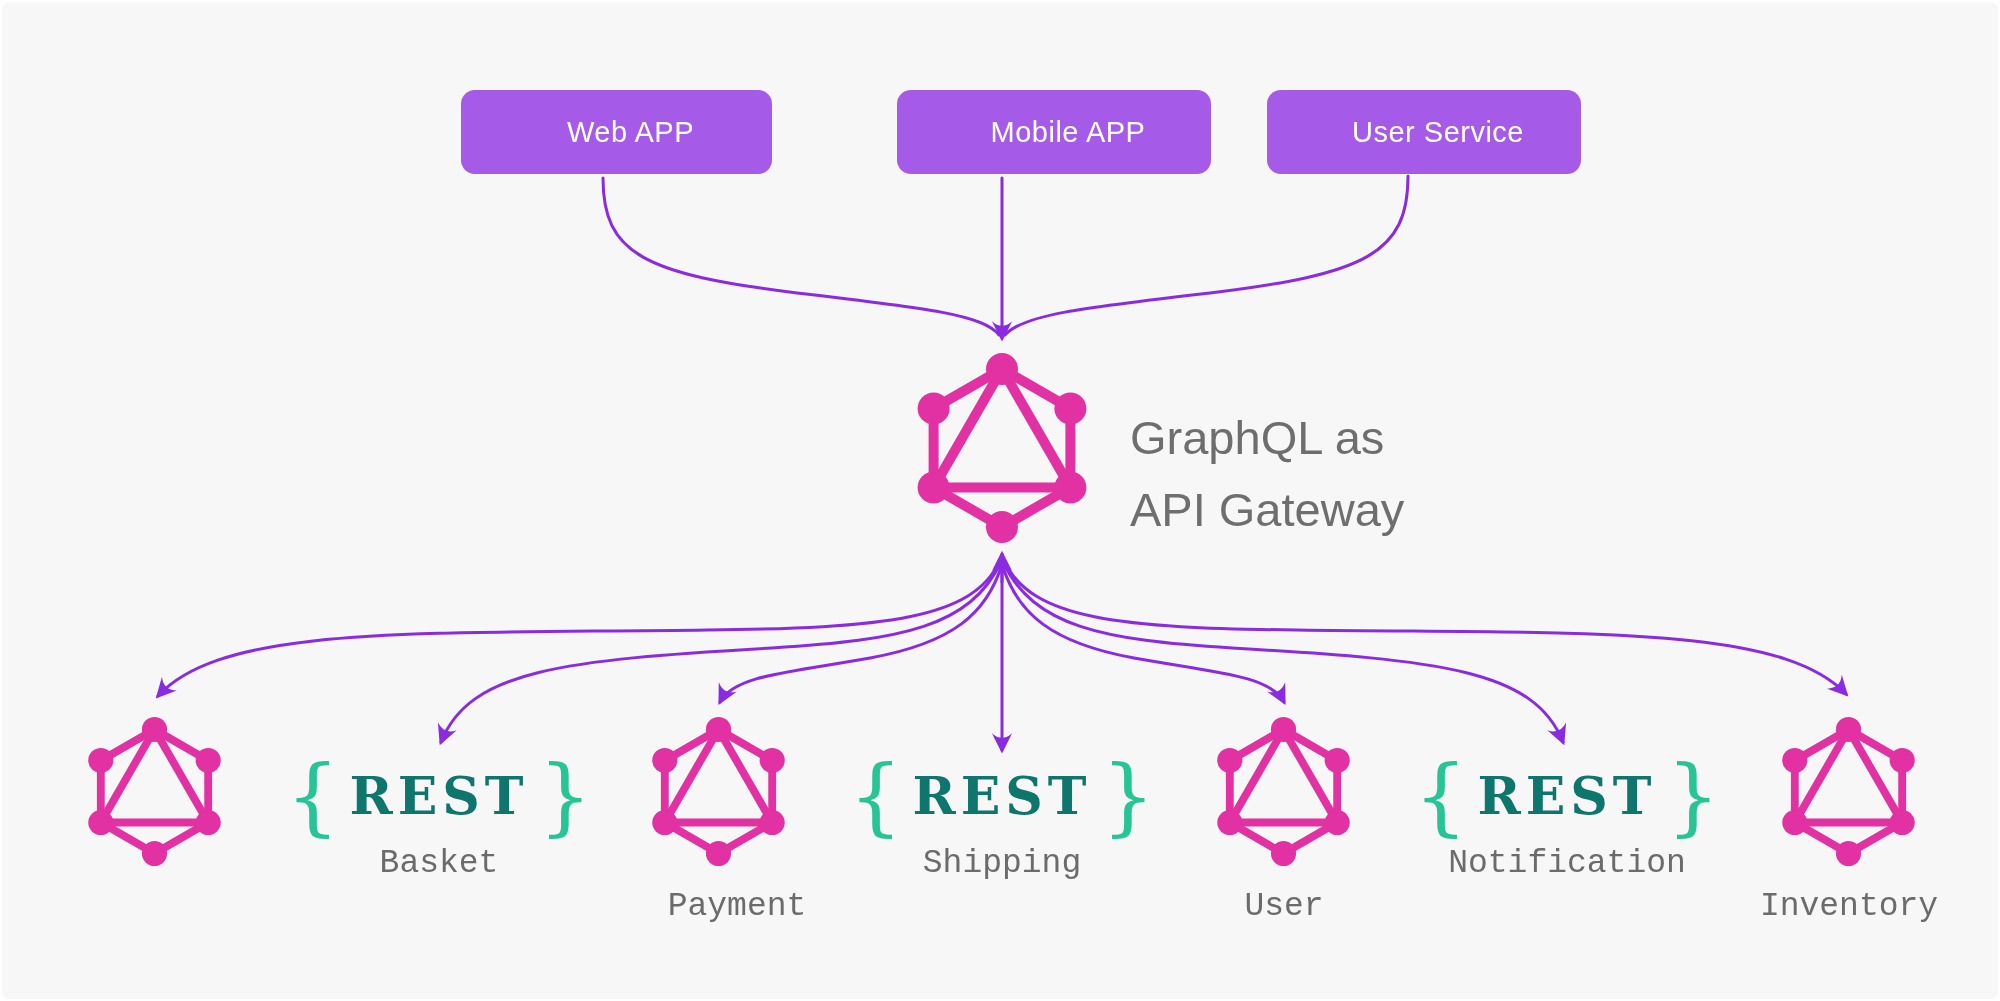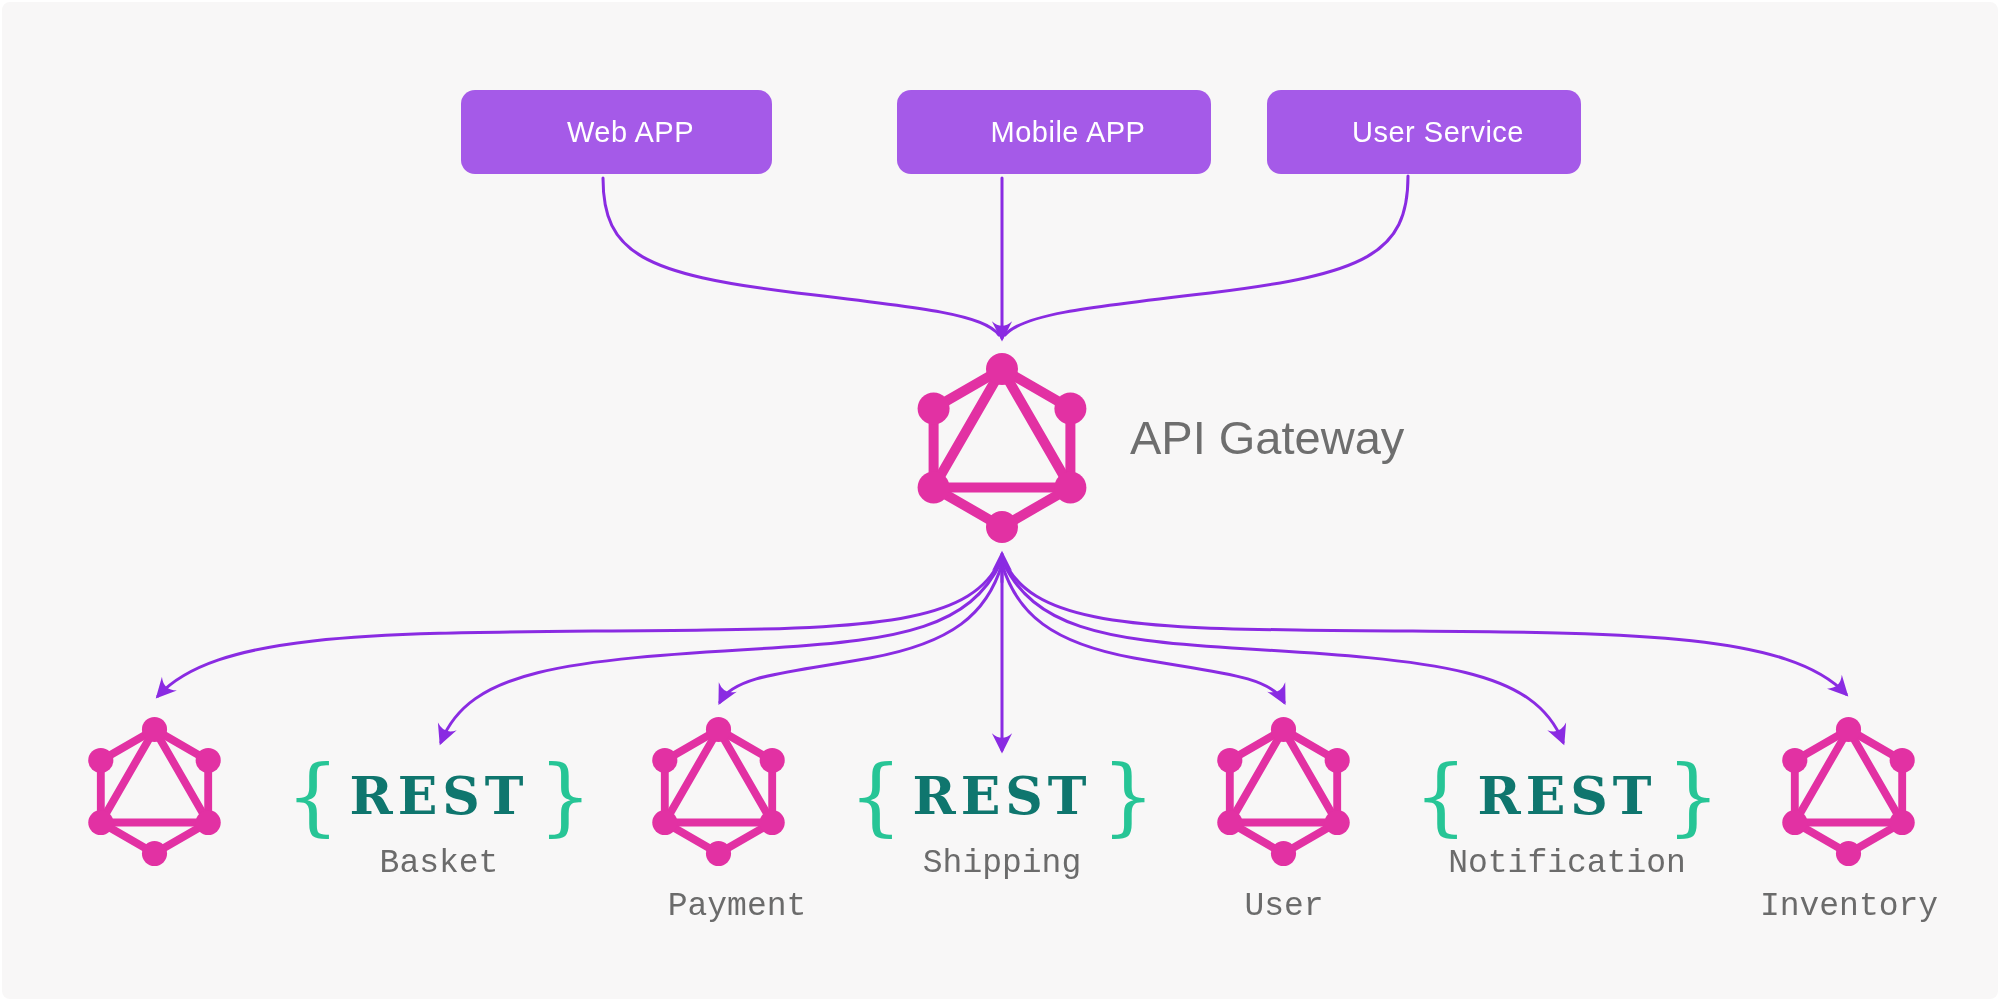--- a/index.html
+++ b/index.html
@@ -105,20 +105,21 @@
     <span>Mobile APP</span>
   </div>
   <div class="client-box client-other">
     <span>User Service</span>
   </div>
 
   <svg class="gql gql-lg">
       <use href="#gql"></use>
     </svg>
   <div class="gateway-title">
+    <div>GraphQL as</div>
     <div>API Gateway</div>
   </div>
 
   <svg class="gql gql-sm" style="left:74px;">
       <use href="#gql"></use>
     </svg>
 
   <div class="rest-logo" style="left:287px;">
     <span class="rest-brace">{</span>
     <span class="rest-word">REST</span>

